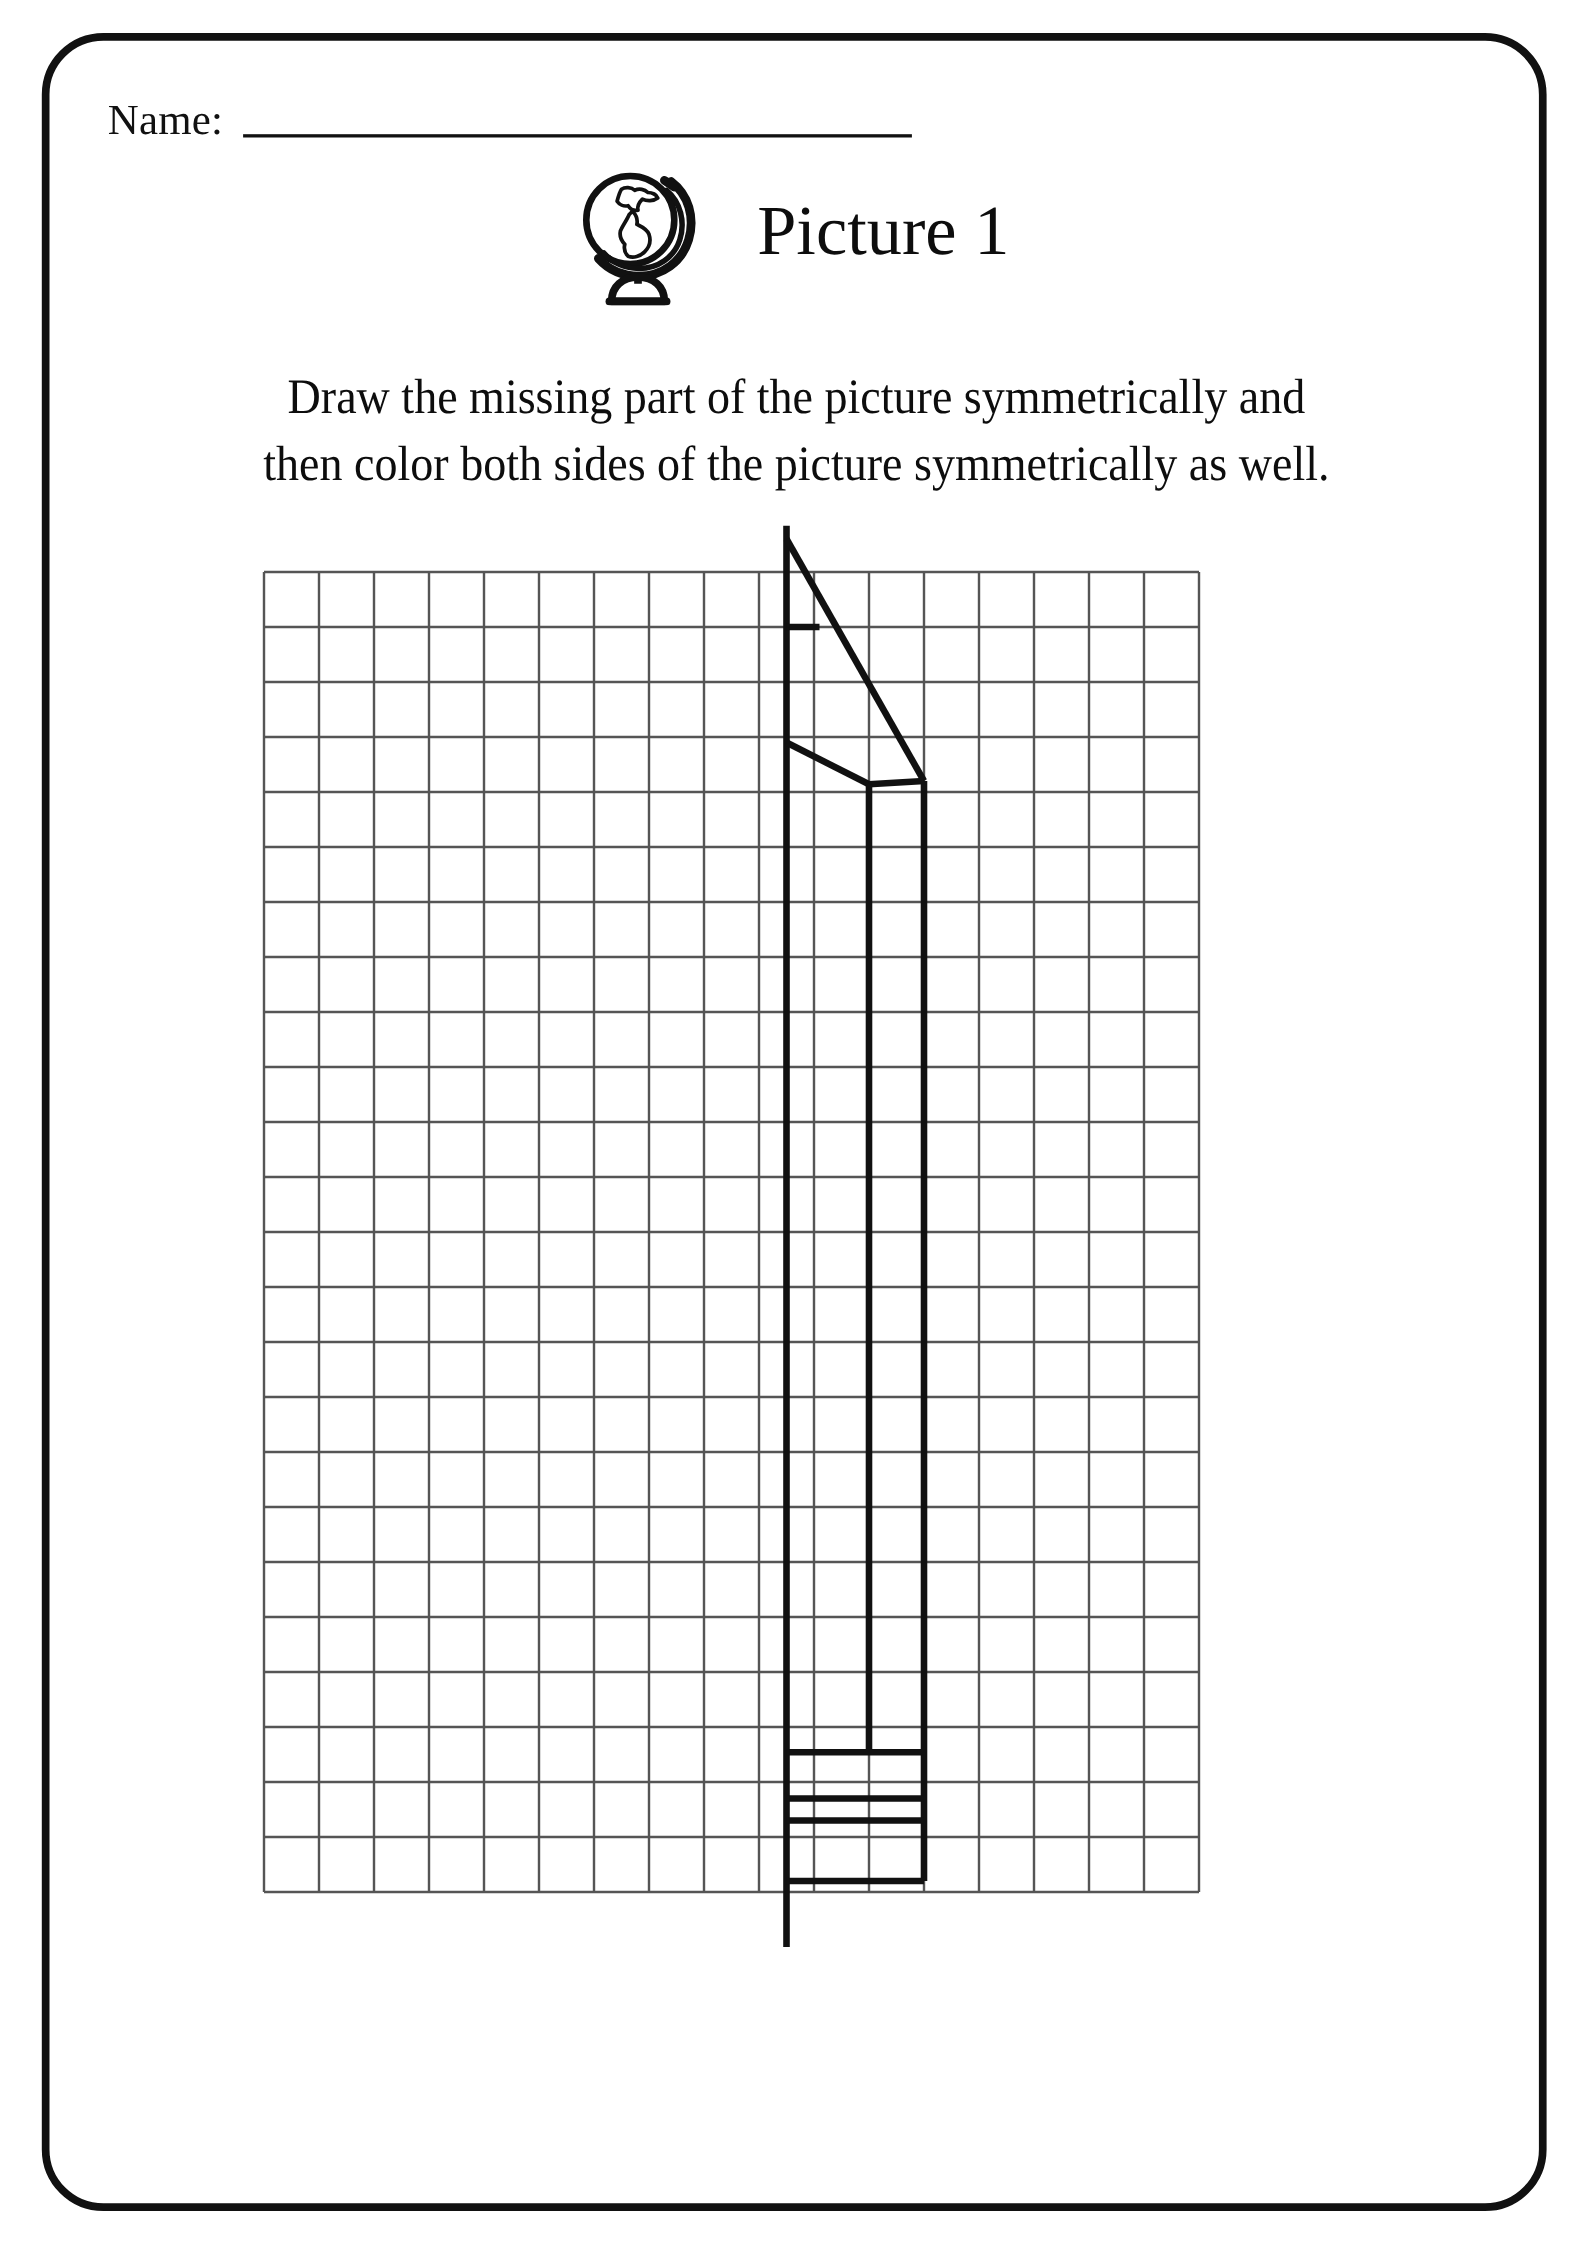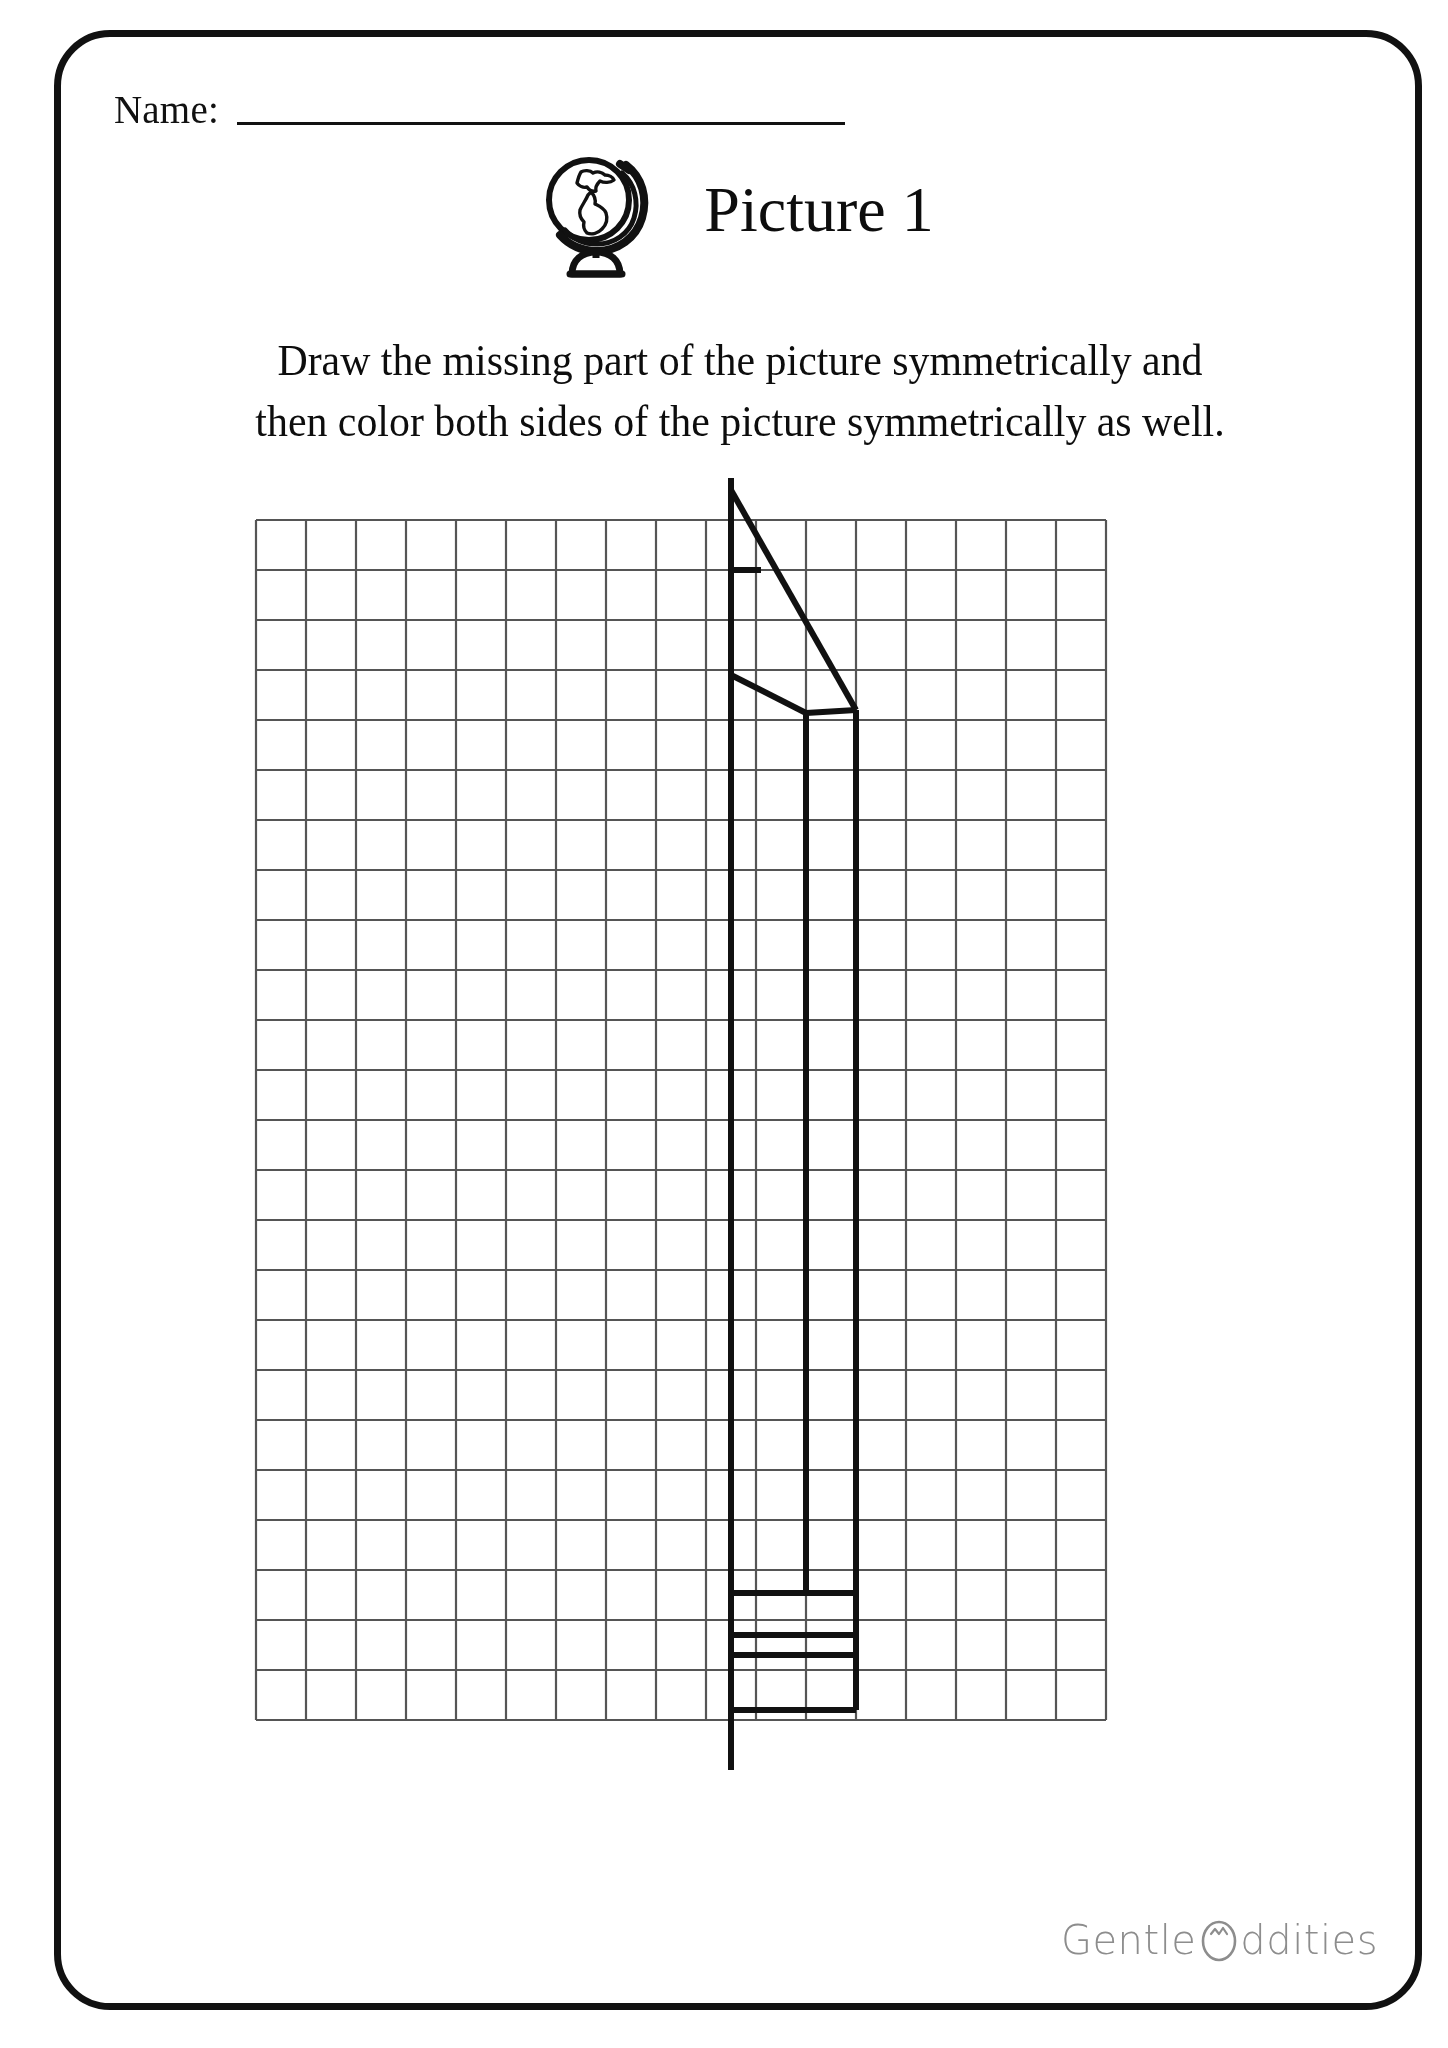--- a/index.html
+++ b/index.html
@@ -10,21 +10,21 @@
   body {
     width: 1448px;
     height: 2048px;
     font-family: "Liberation Serif", "DejaVu Serif", serif;
     overflow: hidden;
     position: relative;
   }
 
   #page {
     position: absolute;
-    left: 16px; top: 0;
+    left: 0; top: 0;
     width: 1306px;
     height: 2048px;
     background: #ffffff;
   }
 
   
   #page-border {
     position: absolute;
     left: 38px;
     top: 30px;
@@ -245,22 +245,14 @@
 
         <line x1="715" y1="1123" x2="840" y2="1123"></line>
         <line x1="715" y1="1165" x2="840" y2="1165"></line>
         <line x1="715" y1="1185" x2="840" y2="1185"></line>
 
         <line x1="715" y1="1240" x2="840" y2="1240"></line>
       </g>
     </svg>
   </div>
 
-  <div id="brand">
-    <span id="brand-text-a">Gentle</span>
-    <svg id="brand-egg" viewBox="0 0 40 44" aria-hidden="true">
-      <ellipse cx="20" cy="23" rx="16" ry="19" fill="none" stroke="#8d8d8d" stroke-width="2.6"></ellipse>
-      <path d="M12 16 L16 11 L20 16 L24 10 L28 16" fill="none" stroke="#8d8d8d" stroke-width="2.2" stroke-linejoin="round" stroke-linecap="round"></path>
-    </svg>
-    <span id="brand-text-b">ddities</span>
-  </div>
 
 </div>
 
 </body></html>

